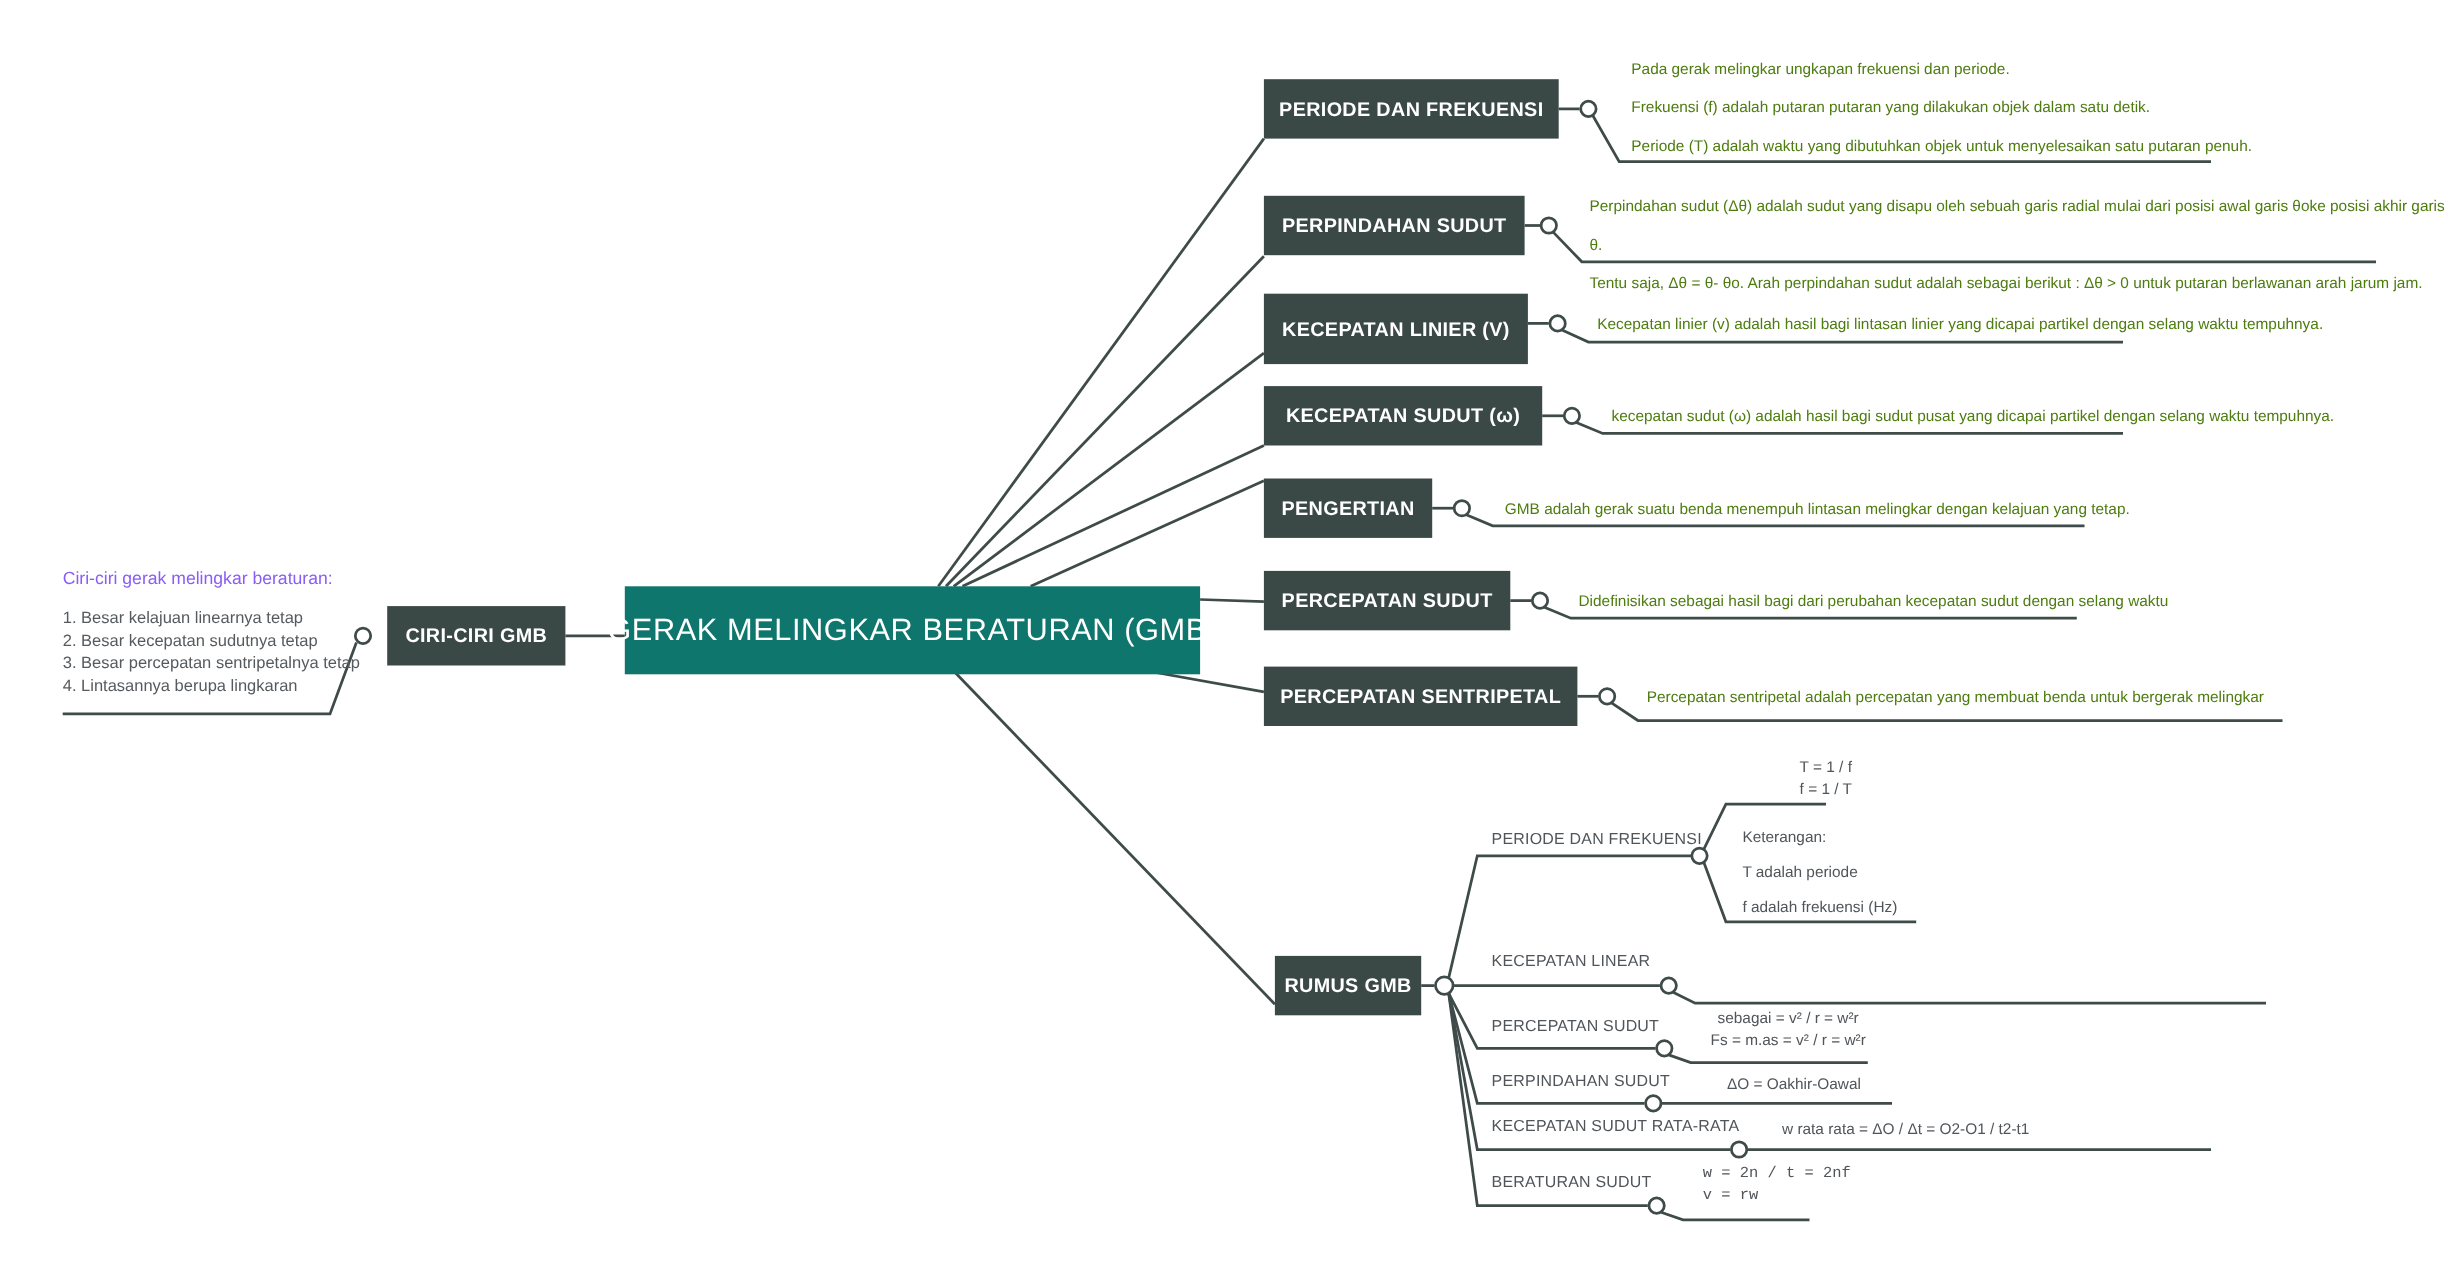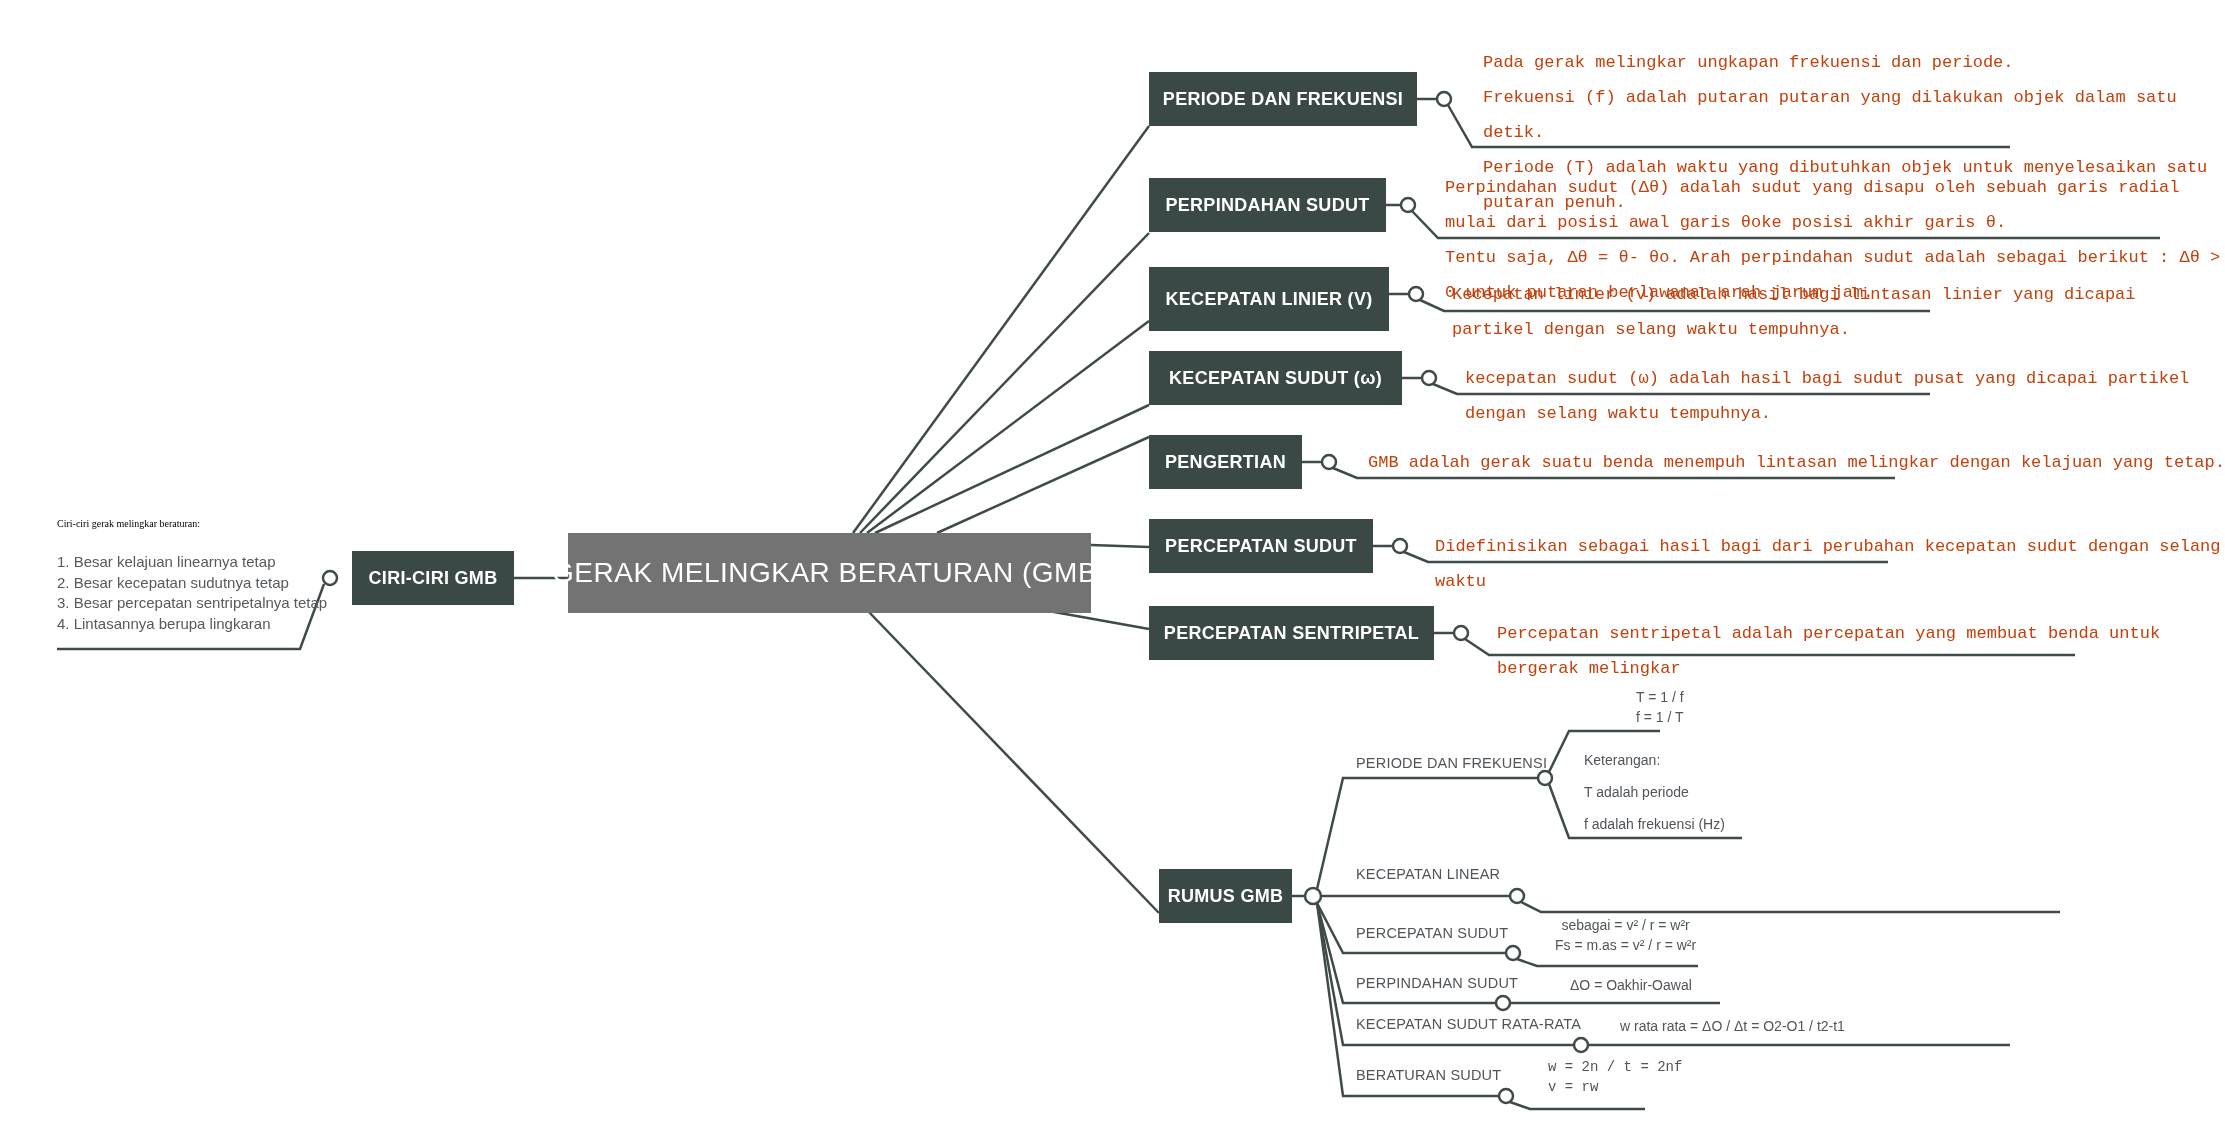--- a/index.html
+++ b/index.html
@@ -6,27 +6,27 @@
   #canvas{
     position:relative;width:2225px;height:1146px;background:#ffffff;
     font-family:"Liberation Sans", sans-serif;overflow:hidden;
   }
   #wires{position:absolute;left:0;top:0;z-index:1;}
   .node{
     background:#3B4946;color:#ffffff;display:flex;align-items:center;justify-content:center;
     font-weight:700;font-size:18px;letter-spacing:.3px;white-space:nowrap;z-index:2;position:absolute;
   }
   .center-node{
-    background:#737373;color:#ffffff;display:flex;align-items:center;justify-content:center;
+    background:#0f766e;color:#ffffff;display:flex;align-items:center;justify-content:center;
     font-weight:400;font-size:28px;letter-spacing:.5px;white-space:nowrap;z-index:2;position:absolute;
   }
   .note{
-    color:#c2410c;font-size:17px;line-height:35px;white-space:pre-line;z-index:2;position:absolute;font-family:Liberation Mono, monospace;
+    color:#4d7c0f;font-size:14px;line-height:35px;white-space:pre-line;z-index:2;position:absolute;
   }
-  .sidenote-title{color:#000000;font-size:10px;position:absolute;z-index:2;font-family:Liberation Serif, serif;}
+  .sidenote-title{color:#8b5cf6;font-size:16px;position:absolute;z-index:2;}
   .sidenote{color:#555a5e;font-size:15px;line-height:20.5px;white-space:pre-line;position:absolute;z-index:2;}
   .sublabel{color:#50555a;font-size:14.5px;letter-spacing:.2px;white-space:nowrap;position:absolute;z-index:2;}
   .formula{color:#50555a;font-size:14px;line-height:20px;white-space:pre-line;position:absolute;z-index:2;}
   .formula-note{color:#50555a;font-size:14px;line-height:32px;white-space:pre-line;position:absolute;z-index:2;}
 </style>
 </head>
 <body>
 
 <div id="canvas">
 

